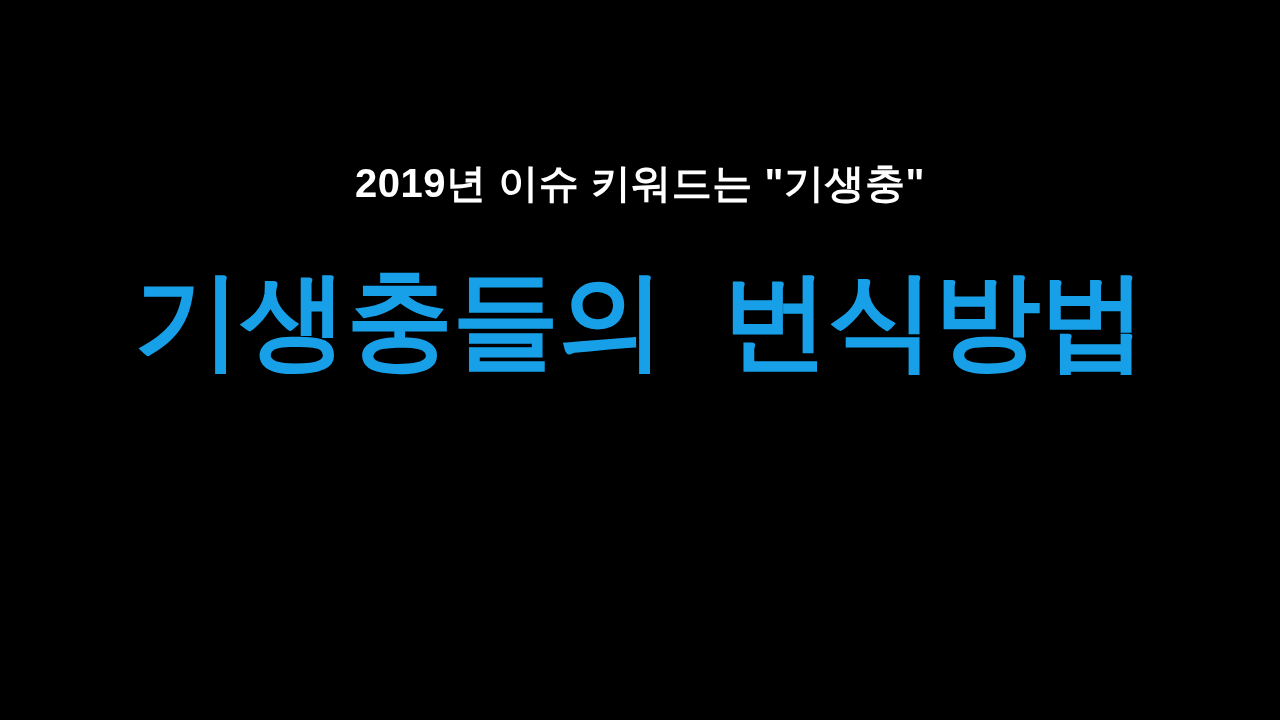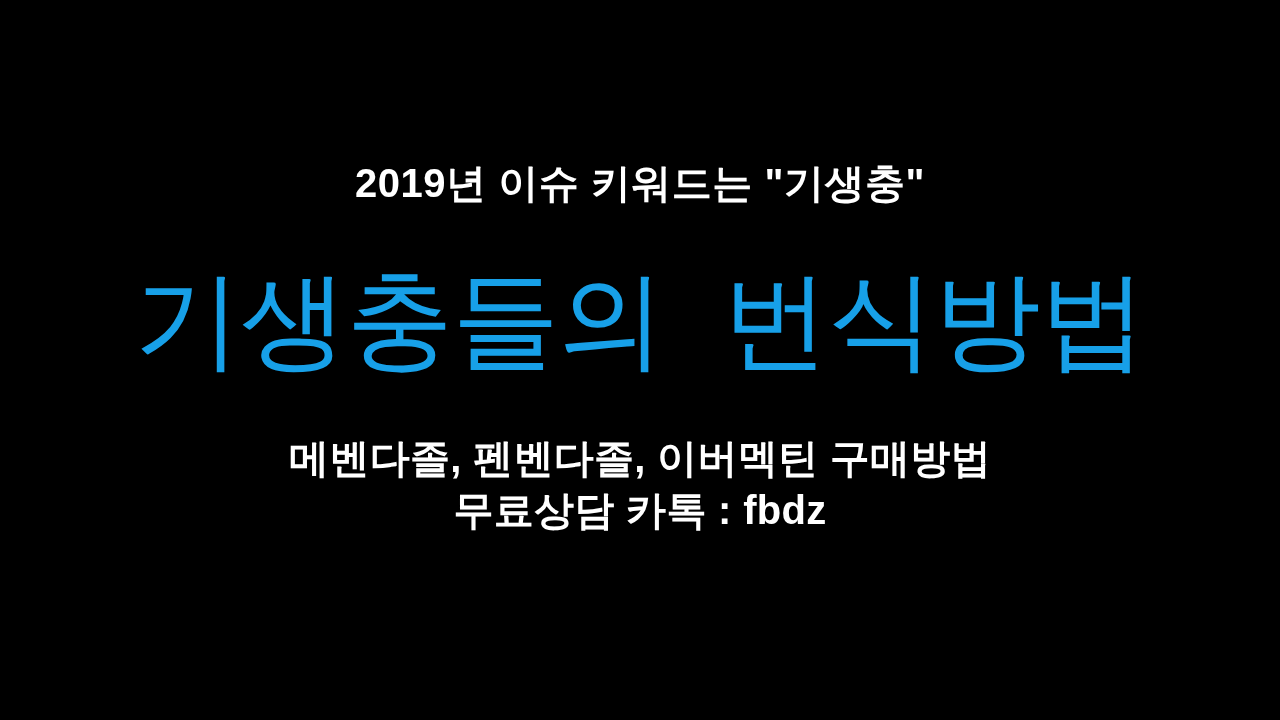--- a/index.html
+++ b/index.html
@@ -45,21 +45,21 @@
     color: #ffffff;
     letter-spacing: 0.5px;
     white-space: pre;
     text-align: center;
   }
 
   
   .headline {
     margin-top: 58px;
     font-size: 107px;
-    font-weight: 400;
+    font-weight: 700;
     line-height: 112px;
     color: #17a0e8;
     letter-spacing: -1px;
     white-space: pre;
     text-align: center;
   }
 
   
   .sub-block {
     margin-top: 56px;
@@ -81,19 +81,15 @@
 </head>
 <body>
 
 <div class="video-frame">
   <div class="title-stack">
 
     <div class="kicker">2019년 이슈 키워드는 "기생충"</div>
 
     <div class="headline">기생충들의  번식방법</div>
 
-    <div class="sub-block">
-      <div class="sub-line">메벤다졸, 펜벤다졸, 이버멕틴 구매방법</div>
-      <div class="sub-line">무료상담 카톡 : fbdz</div>
-    </div>
 
   </div>
 </div>
 
 </body></html>

